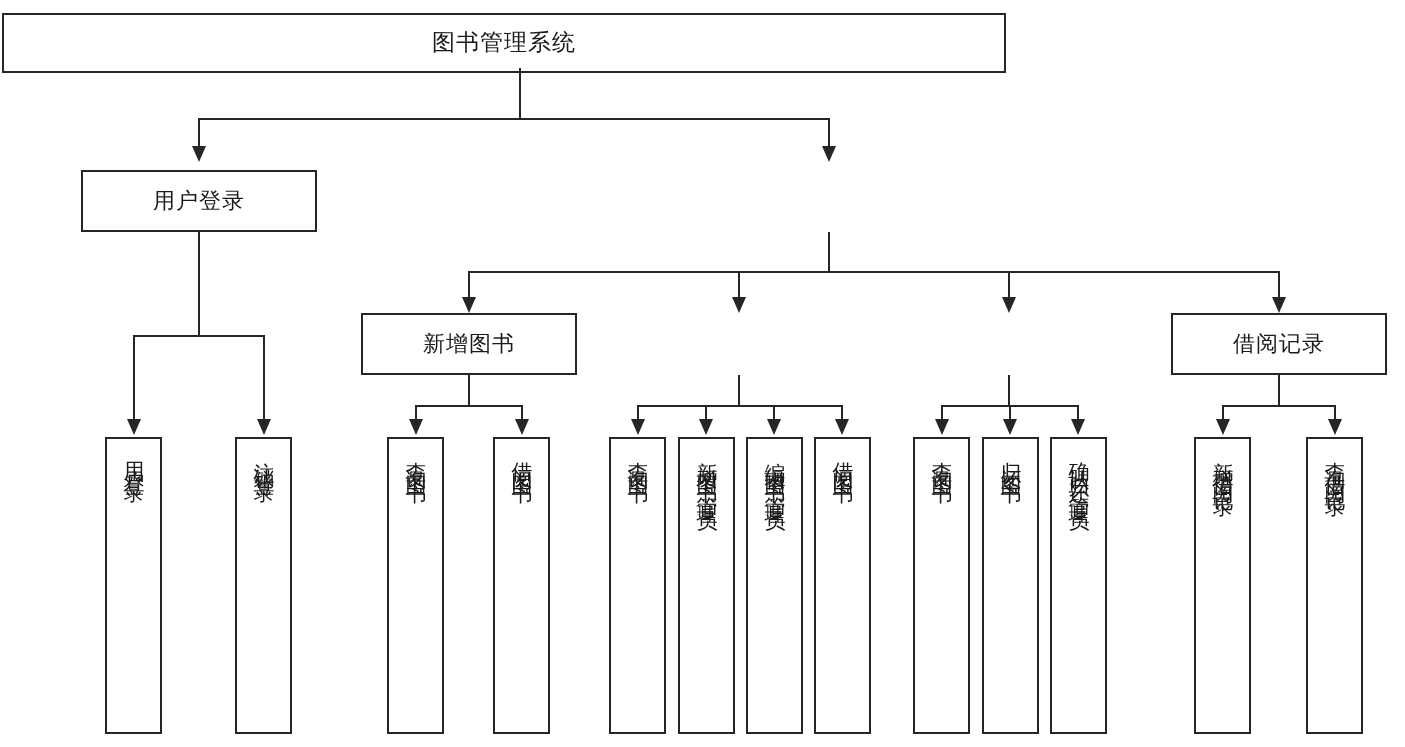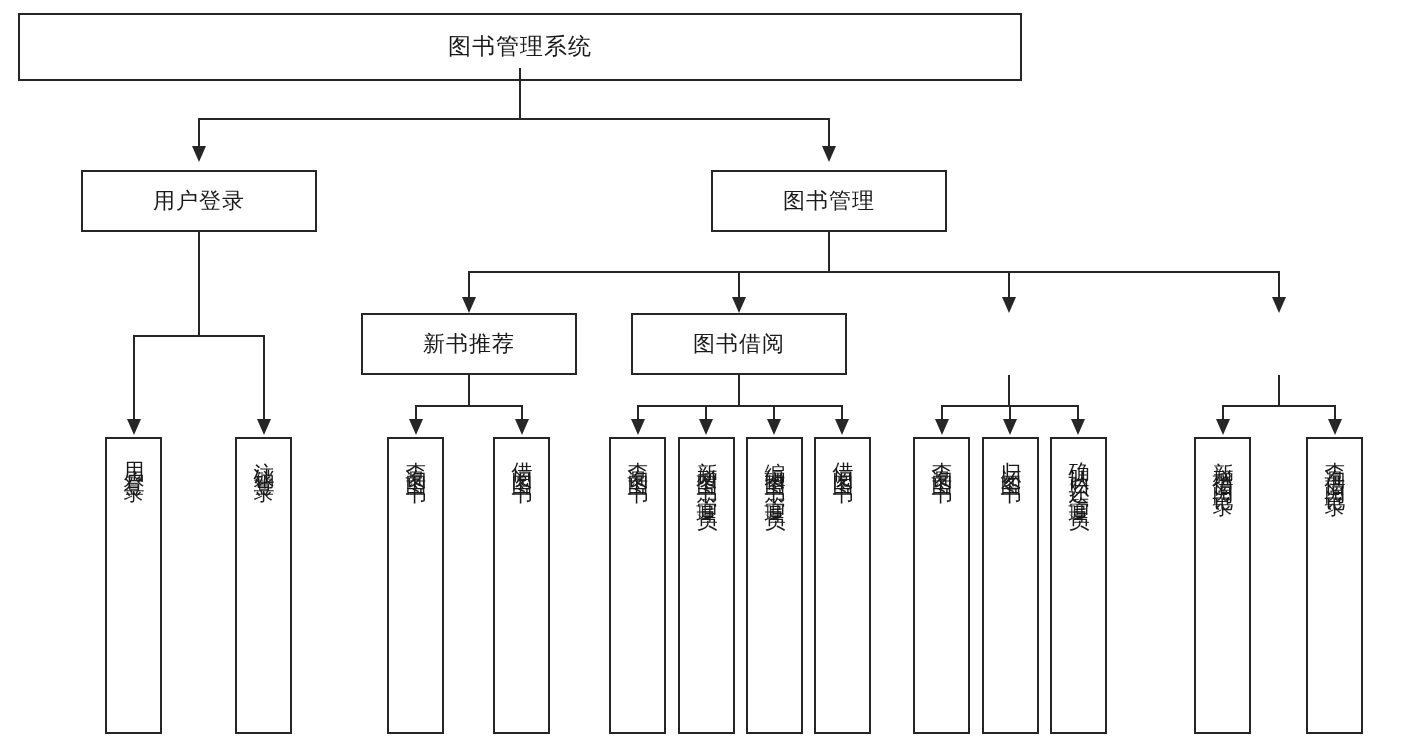--- a/index.html
+++ b/index.html
@@ -80,63 +80,60 @@
     color: #b9b9b9;
     white-space: nowrap;
     letter-spacing: 0.5px;
   }
 </style>
 </head>
 <body>
 
 <div id="canvas">
 
-  <div class="node h root" style="left:18px; top:13px; width:1004px; height:68px;">
+  <div class="node h root" style="left:2px; top:13px; width:1004px; height:60px;">
     <span class="htext">图书管理系统</span>
   </div>
 
   <div class="vline" style="left:519px; top:68px; width:2px; height:50px;"></div>
 
   <div class="hline" style="left:198px; top:118px; width:632px; height:2px;"></div>
   <div class="vline" style="left:198px; top:118px; width:2px; height:30px;"></div>
   <div class="arrow" style="left:192px; top:146px;"></div>
   <div class="vline" style="left:828px; top:118px; width:2px; height:30px;"></div>
   <div class="arrow" style="left:822px; top:146px;"></div>
 
   <div class="node h" style="left:81px; top:170px; width:236px; height:62px;">
     <span class="htext">用户登录</span>
   </div>
 
-  <div class="node h" style="left:711px; top:170px; width:236px; height:62px;">
-    <span class="htext">图书管理</span>
-  </div>
 
   <div class="vline" style="left:198px; top:232px; width:2px; height:103px;"></div>
   <div class="hline" style="left:133px; top:335px; width:132px; height:2px;"></div>
   <div class="vline" style="left:133px; top:335px; width:2px; height:86px;"></div>
   <div class="arrow" style="left:127px; top:419px;"></div>
   <div class="vline" style="left:263px; top:335px; width:2px; height:86px;"></div>
   <div class="arrow" style="left:257px; top:419px;"></div>
 
   <div class="vline" style="left:828px; top:232px; width:2px; height:39px;"></div>
   <div class="hline" style="left:468px; top:271px; width:812px; height:2px;"></div>
   <div class="vline" style="left:468px; top:271px; width:2px; height:28px;"></div>
   <div class="arrow" style="left:462px; top:297px;"></div>
   <div class="vline" style="left:738px; top:271px; width:2px; height:28px;"></div>
   <div class="arrow" style="left:732px; top:297px;"></div>
   <div class="vline" style="left:1008px; top:271px; width:2px; height:28px;"></div>
   <div class="arrow" style="left:1002px; top:297px;"></div>
   <div class="vline" style="left:1278px; top:271px; width:2px; height:28px;"></div>
   <div class="arrow" style="left:1272px; top:297px;"></div>
 
   <div class="node h" style="left:361px; top:313px; width:216px; height:62px;">
-    <span class="htext">新书推荐</span>
-  </div>
-  <div class="node h" style="left:631px; top:313px; width:216px; height:62px;">
-    <span class="htext">图书借阅</span>
+    <span class="htext">新增图书</span>
+  </div>
+  <div class="node h" style="left:1171px; top:313px; width:216px; height:62px;">
+    <span class="htext">借阅记录</span>
   </div>
 
   <div class="vline" style="left:468px; top:375px; width:2px; height:30px;"></div>
   <div class="hline" style="left:415px; top:405px; width:108px; height:2px;"></div>
   <div class="vline" style="left:415px; top:405px; width:2px; height:16px;"></div>
   <div class="arrow" style="left:409px; top:419px;"></div>
   <div class="vline" style="left:521px; top:405px; width:2px; height:16px;"></div>
   <div class="arrow" style="left:515px; top:419px;"></div>
 
   <div class="vline" style="left:738px; top:375px; width:2px; height:30px;"></div>

